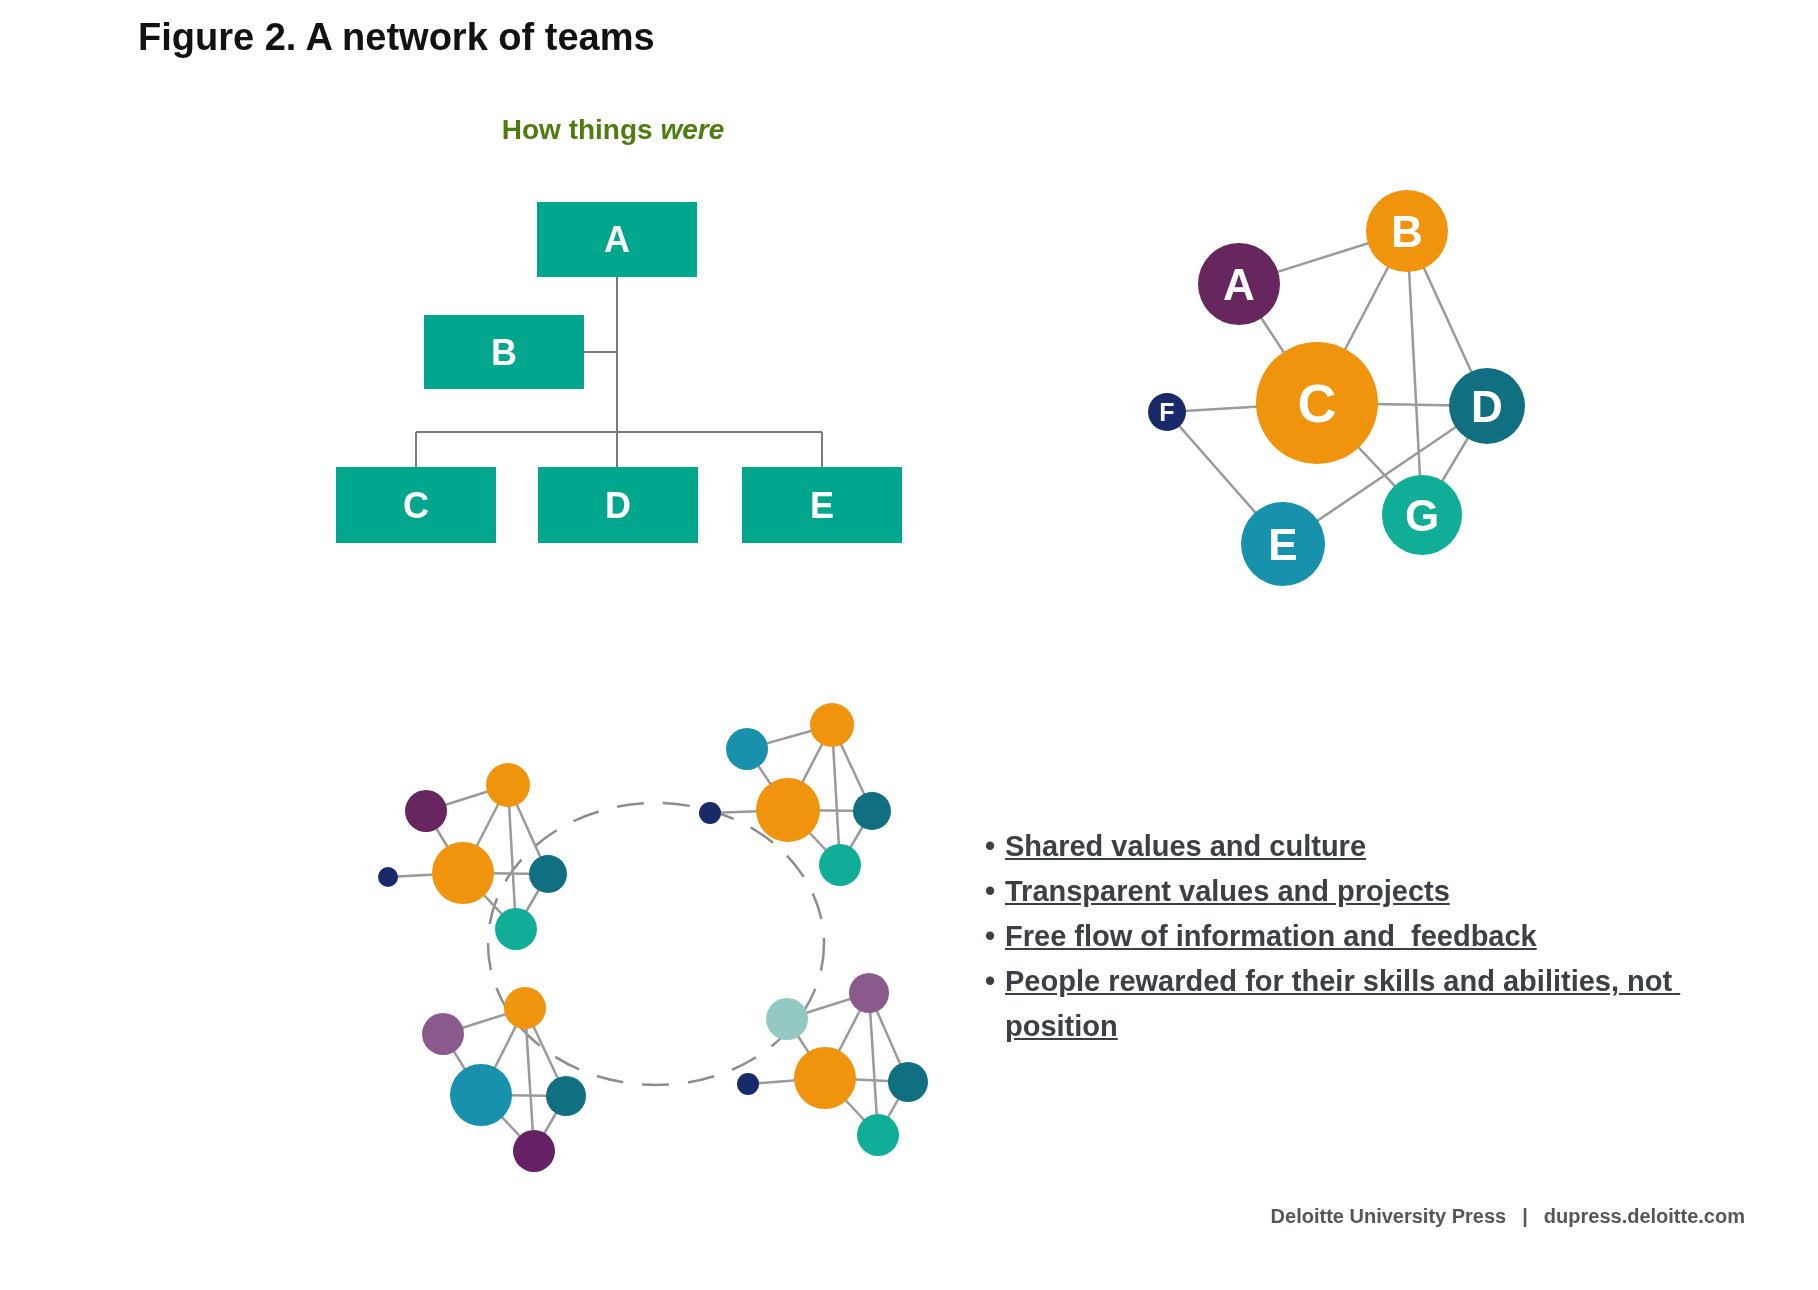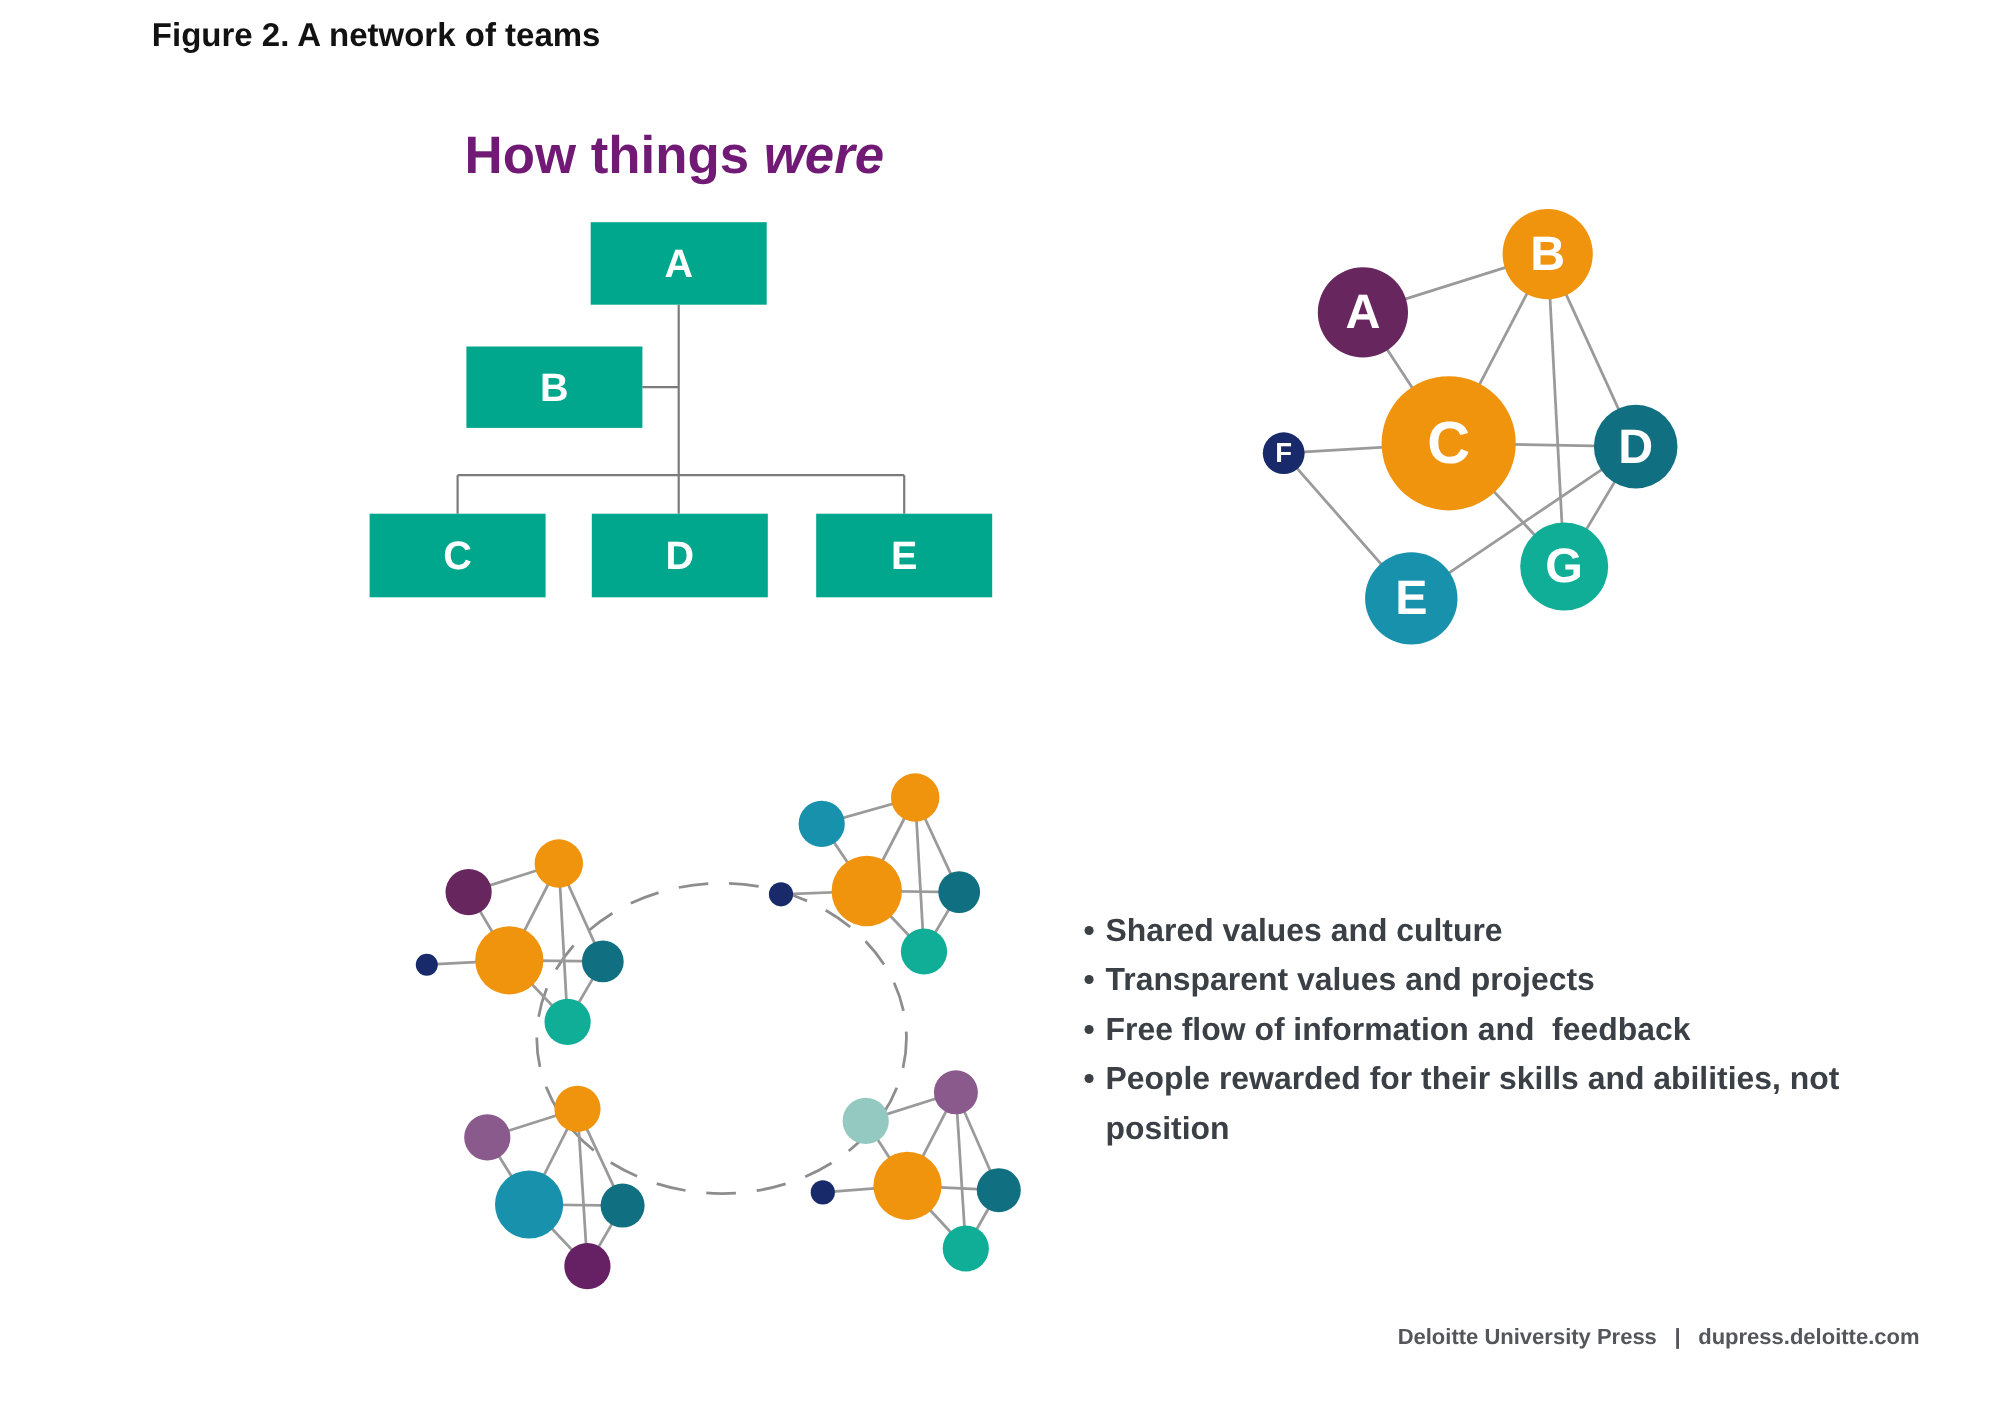--- a/index.html
+++ b/index.html
@@ -1,27 +1,27 @@
 <!DOCTYPE html>
 <html><head>
 <meta charset="utf-8">
 <style>
   html,body{margin:0;padding:0;background:#fff;}
   .page{position:relative;width:1818px;height:1290px;background:#ffffff;overflow:hidden;
         font-family:"Liberation Sans",sans-serif;}
-  .fig-title{position:absolute;left:138px;top:16px;font-size:30px;font-weight:700;color:#121212;white-space:nowrap;text-align:right;}
-  .sec-heading{position:absolute;transform:translateX(-50%);font-size:48px;font-weight:700;
-               color:#701a75;white-space:nowrap;}
+  .fig-title{position:absolute;left:138px;top:16px;font-size:38px;font-weight:700;color:#121212;white-space:nowrap;text-align:right;}
+  .sec-heading{position:absolute;transform:translateX(-50%);font-size:28px;font-weight:700;
+               color:#4d7c0f;white-space:nowrap;}
   .sec-heading .it{font-style:italic;}
   #fig-svg{position:absolute;left:0;top:0;}
   .bullets{position:absolute;left:985px;top:824px;width:745px;color:#3A4045;
            font-size:29px;font-weight:700;line-height:45px;}
   .b-item{display:flex;align-items:flex-start;}
   .b-dot{width:20px;flex:0 0 20px;}
-  .b-text{white-space:pre-wrap;}
+  .b-text{white-space:pre-wrap;text-decoration:underline;}
   .footer{position:absolute;right:73px;top:1205px;font-size:20px;font-weight:700;
           color:#54565B;white-space:nowrap;}
   .footer .sep{margin:0 16px;}
 </style>
 </head>
 <body>
 
 <div class="page">
 
   <div class="fig-title">Figure 2. A network of teams</div>

